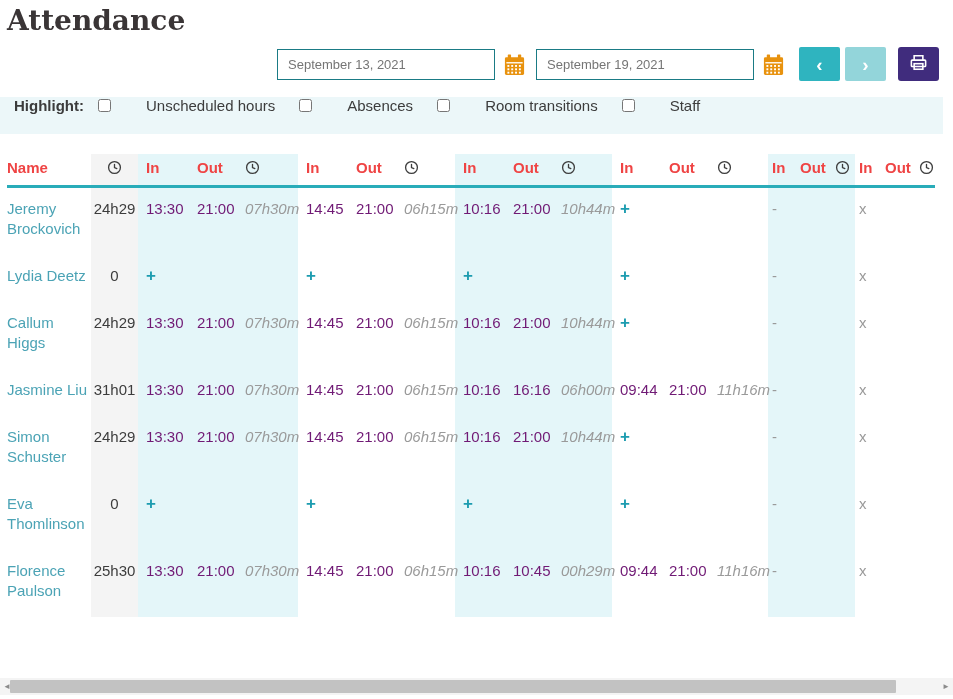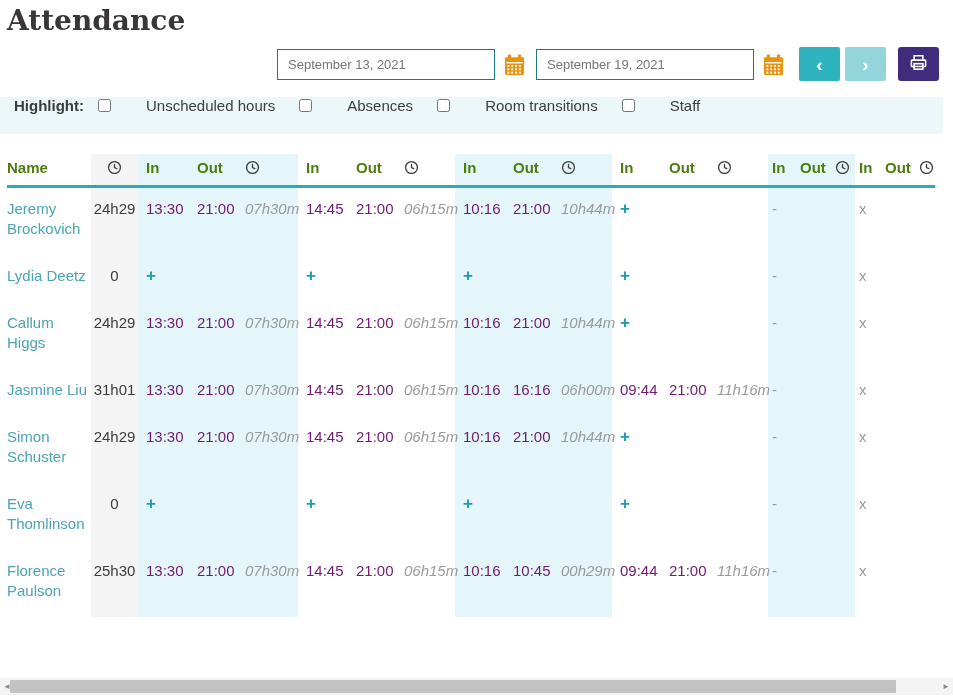--- a/index.html
+++ b/index.html
@@ -27,21 +27,21 @@
   .highlight-label{font-weight:700;margin-right:14px;}
   .hl-option{display:flex;align-items:center;margin-right:24px;cursor:pointer;gap:28px;}
   .hl-option input{width:13px;height:13px;margin:0 7px 0 0;cursor:pointer;}
 
   
   table.att{border-collapse:collapse;table-layout:fixed;margin:20px 0 0 7px;width:928px;}
   col.gray{background:#f4f4f4;}
   col.tint{background:#e4f6f9;}
   thead th{font-weight:400;}
   tr.dayrow th{font-size:15px;color:#3f3f3f;text-align:center;padding:14px 2px 2px;line-height:1.25;vertical-align:middle;}
-  tr.subrow th{font-size:15px;font-weight:700;color:#4d7c0f;text-align:left;
+  tr.subrow th{font-size:15px;font-weight:700;color:#ef4444;text-align:left;
     padding:5px 0 9px 8px;border-bottom:3px solid #29acb9;vertical-align:middle;}
   tr.subrow th.name-h{padding-left:0;}
   tr.subrow th.clk-total{text-align:center;padding-left:0;}
   tr.subrow th.sm{padding-left:4px;}
   .clock-icon{vertical-align:-2px;}
 
   tbody td{vertical-align:top;font-size:15px;padding:11px 0 16px 8px;line-height:20px;}
   td.name-cell{padding-left:0;padding-right:3px;}
   .name-link{color:#4ba3b5;cursor:pointer;}
   td.total-cell{text-align:center;color:#3c3c3c;padding-left:0;}

